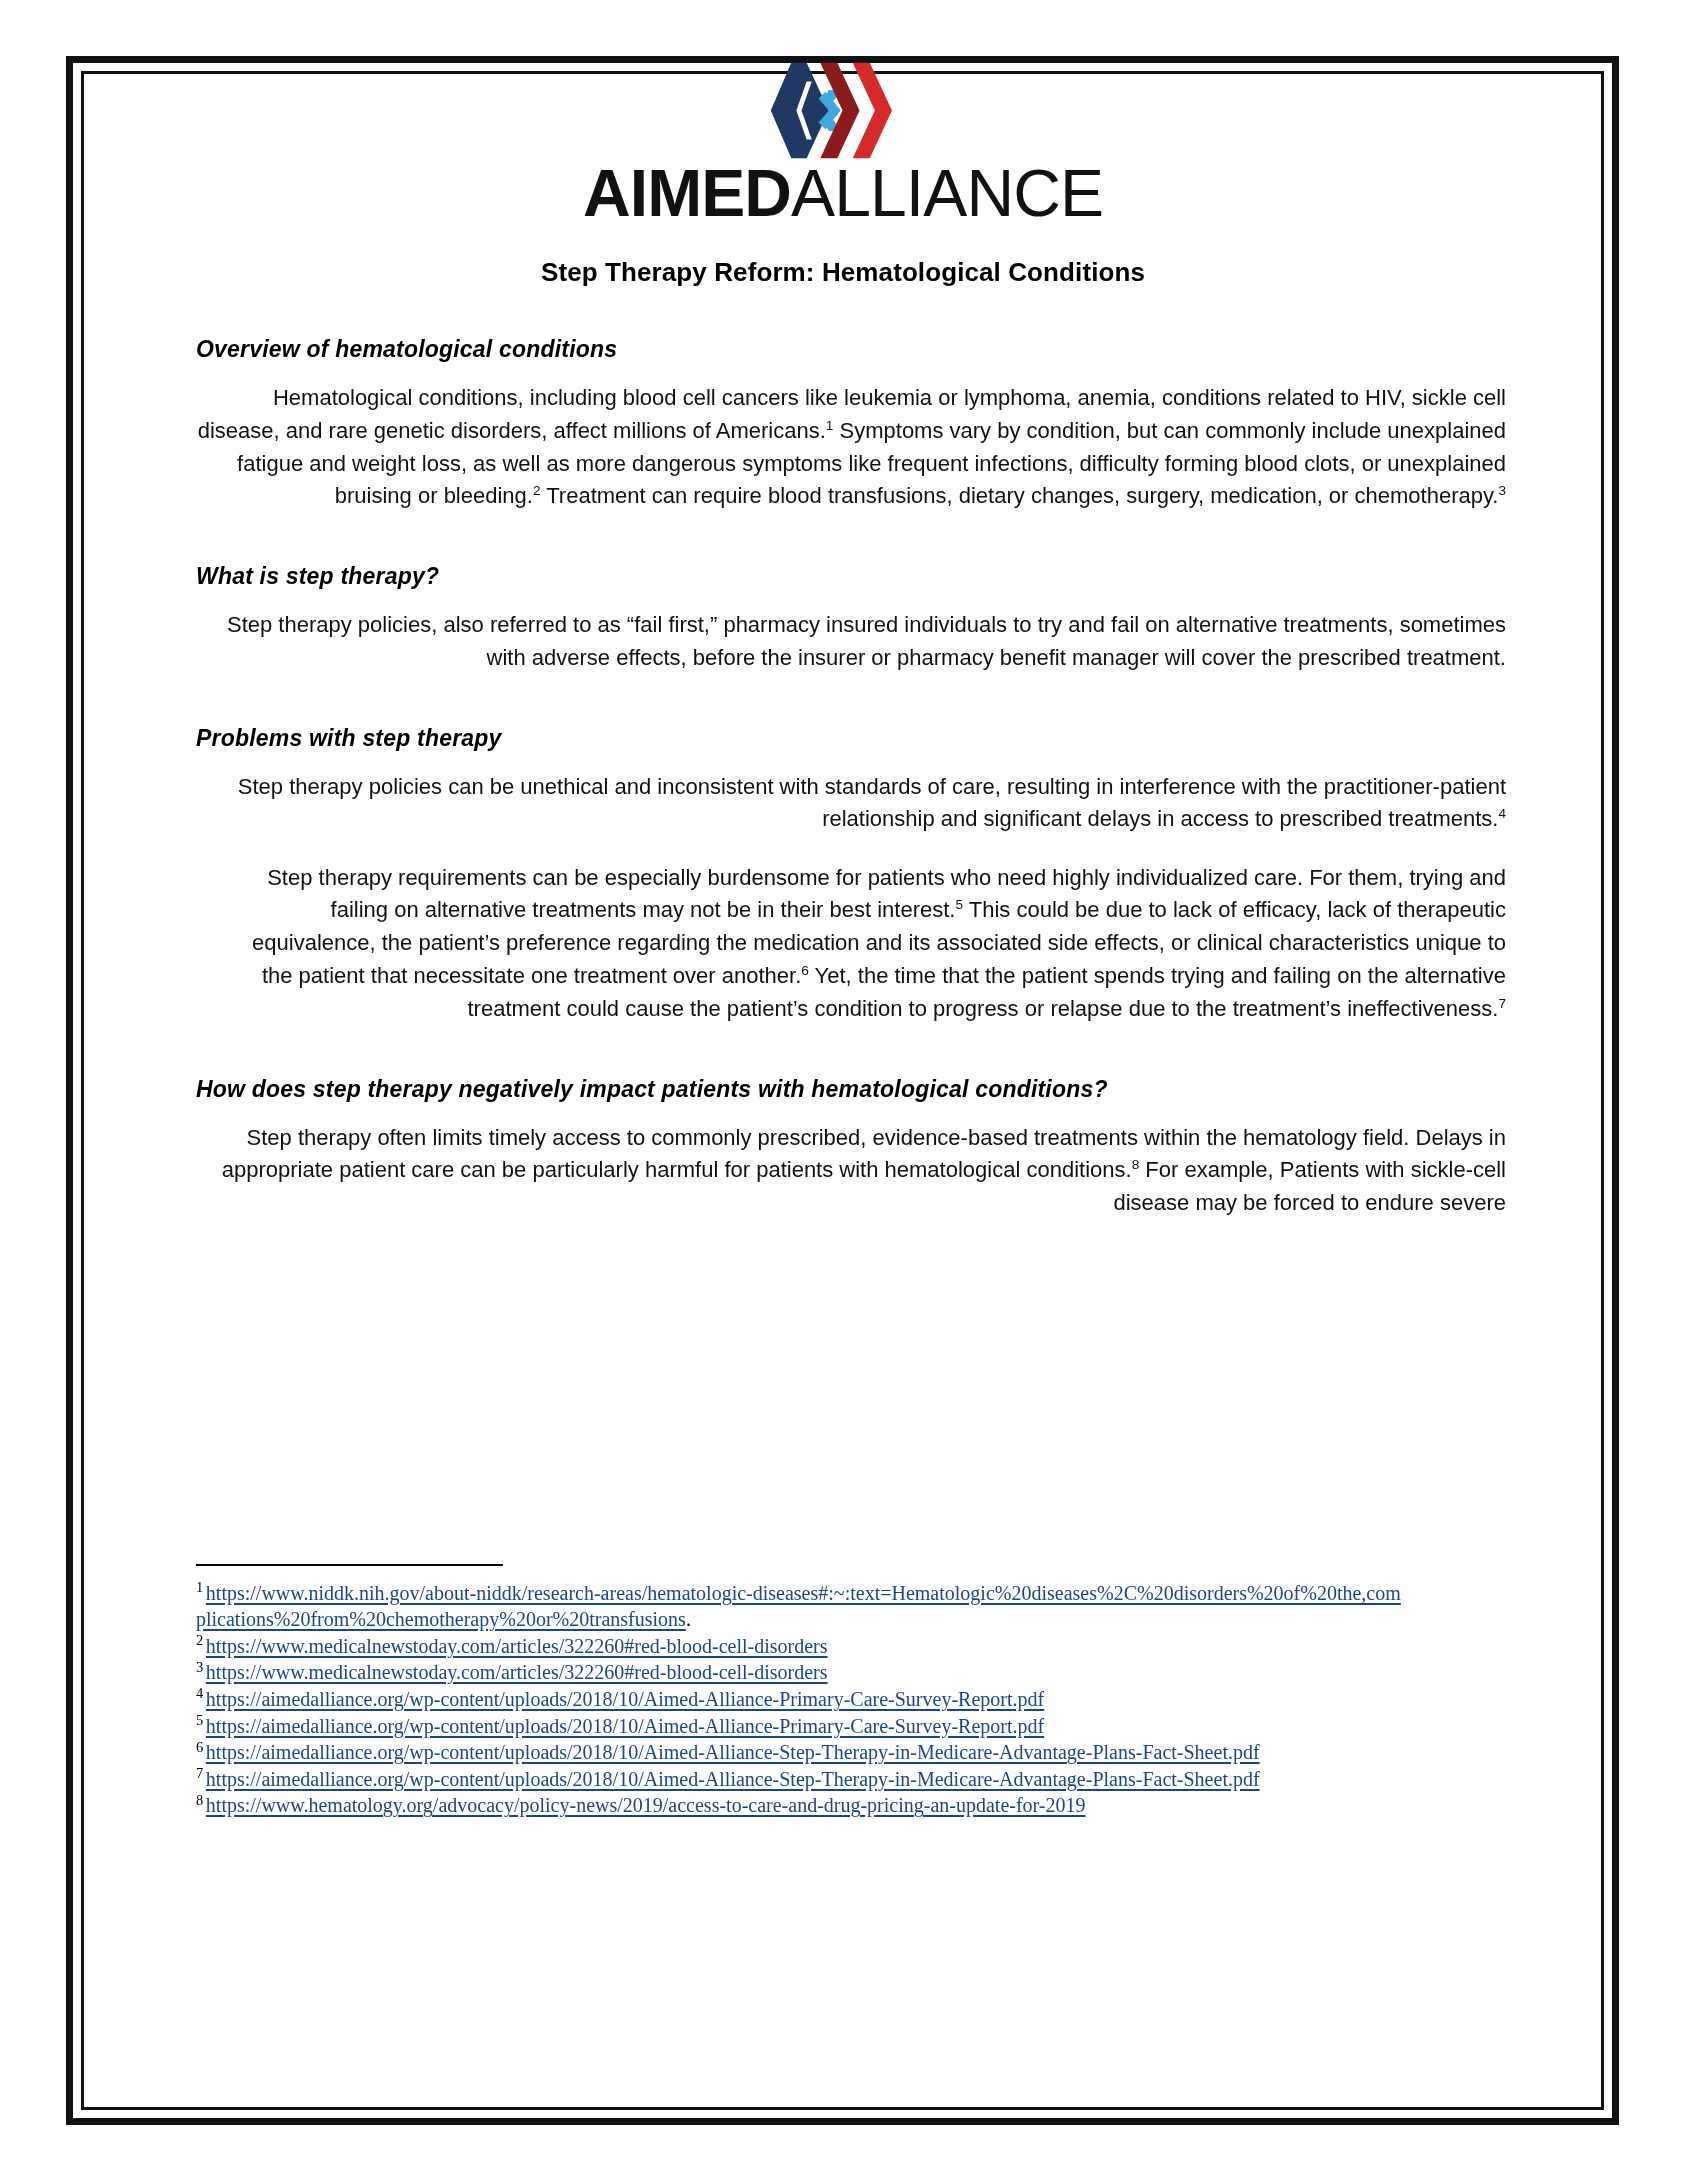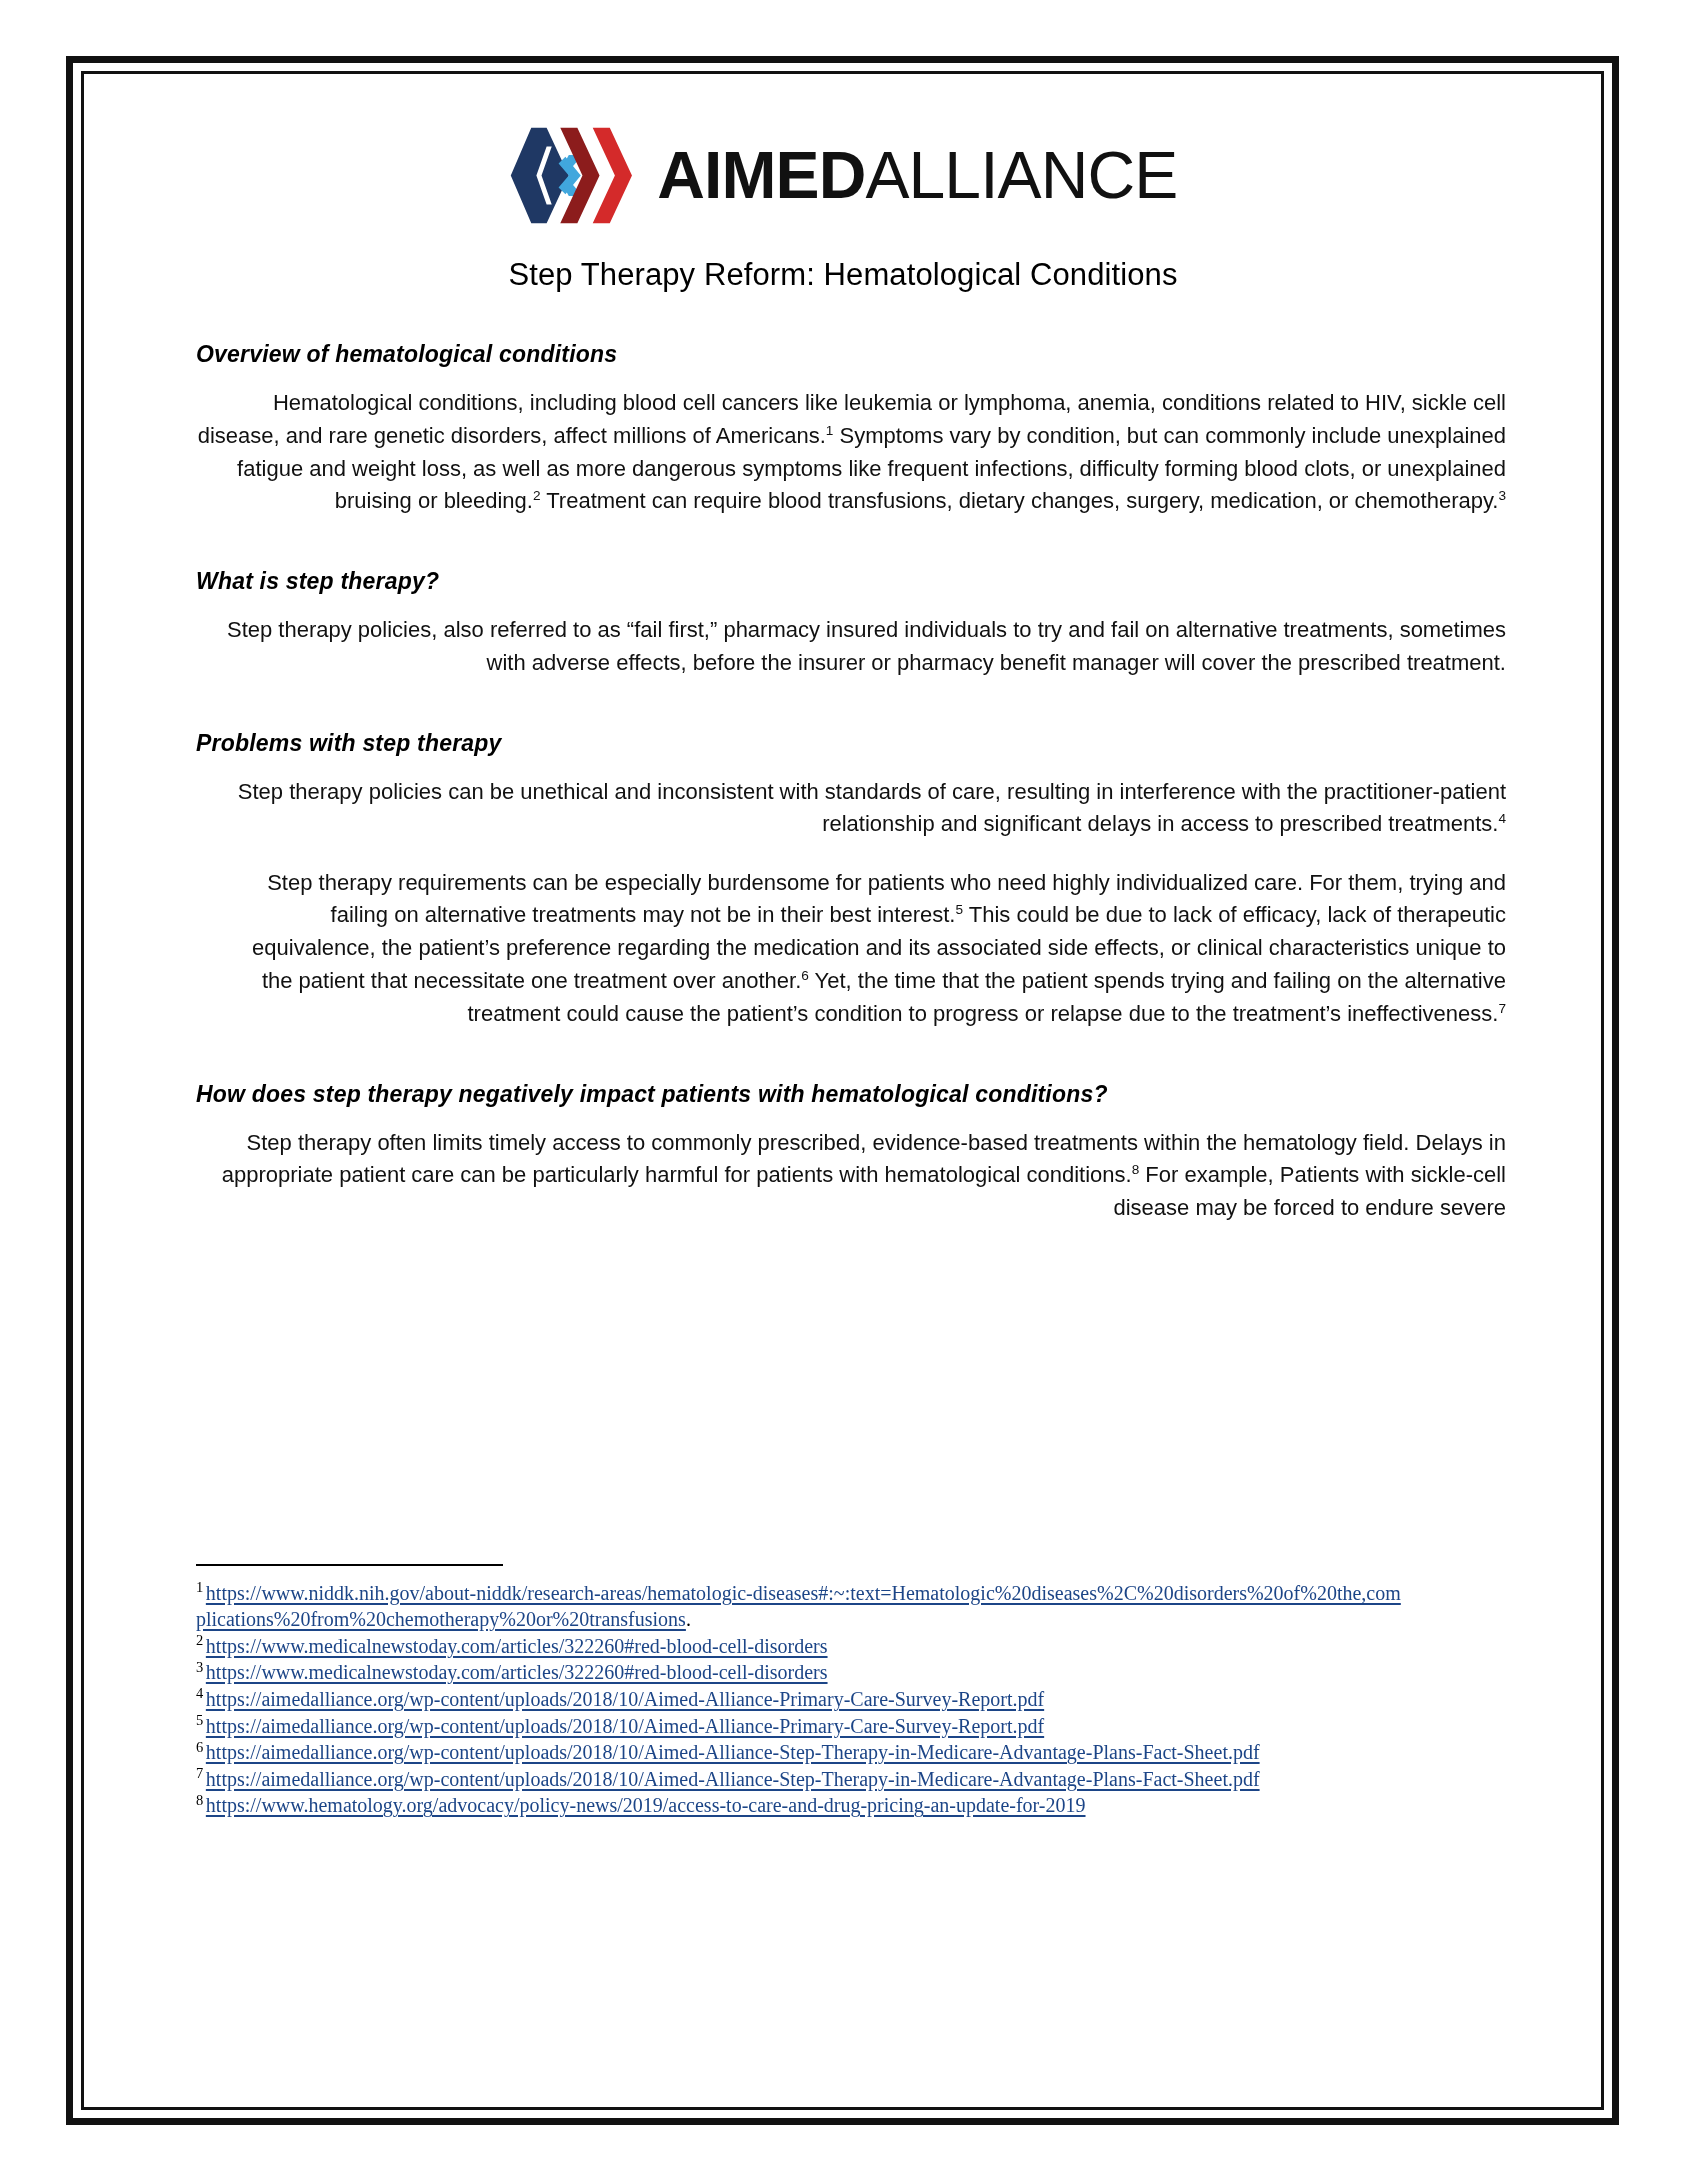--- a/index.html
+++ b/index.html
@@ -43,23 +43,24 @@
     left: 119px;
     top: 102px;
     width: 1448px;
     height: 1976px;
   }
 
   
   .logo-row {
     display: flex;
     align-items: center;
-    justify-content: center;
+    justify-content: flex-end;
     margin-top: 22px;
     height: 102px;
+    flex-direction: column;
   }
   .logo-mark {
     width: 135px;
     height: 99px;
     position: relative;
     flex: 0 0 auto;
     margin-right: 13.6px;
   }
   .logo-mark svg { display: block; }
   .logo-word {
@@ -69,22 +70,22 @@
     line-height: 1;
     white-space: nowrap;
     color: #111111;
   }
   .logo-word .bold   { font-weight: 700; }
   .logo-word .light  { font-weight: 300; }
 
   
   .doc-title {
     text-align: center;
-    font-weight: 400;
-    font-size: 31px;
+    font-weight: 700;
+    font-size: 26px;
     margin-top: 31px;
     letter-spacing: 0.1px;
     color: #000;
   }
 
   
   .body-col {
     margin-top: 48px;
     padding-left: 77px;
     padding-right: 61px;

